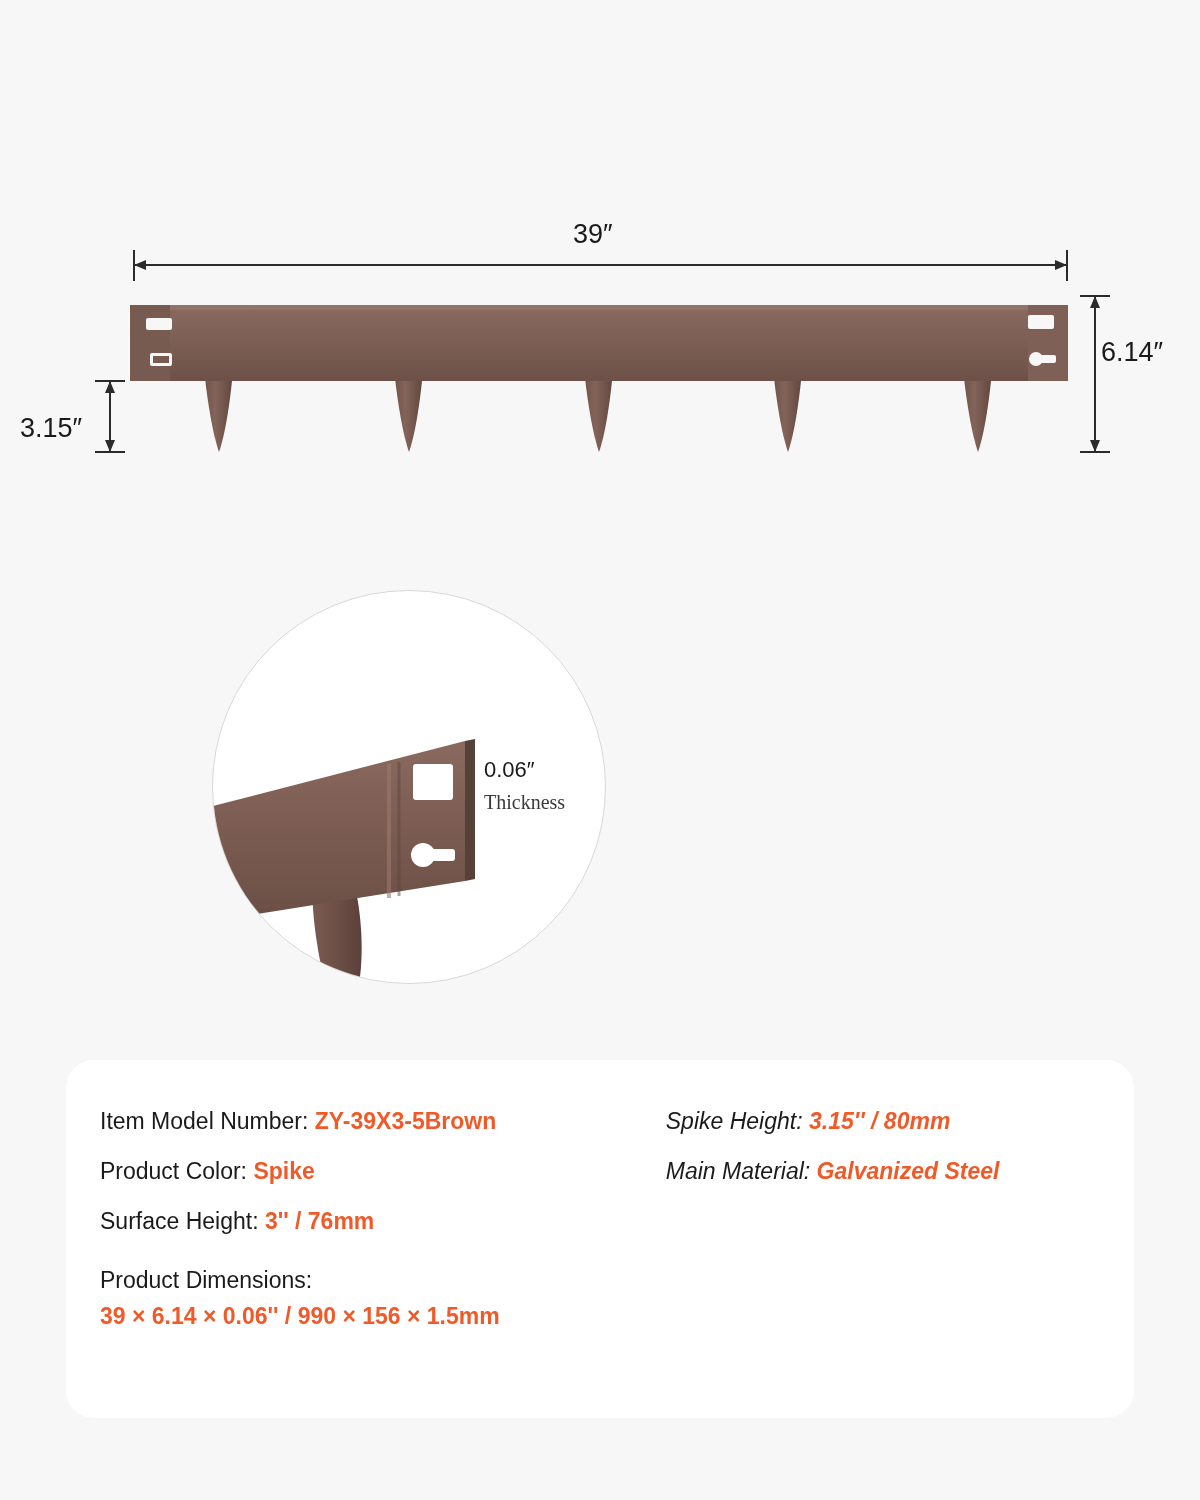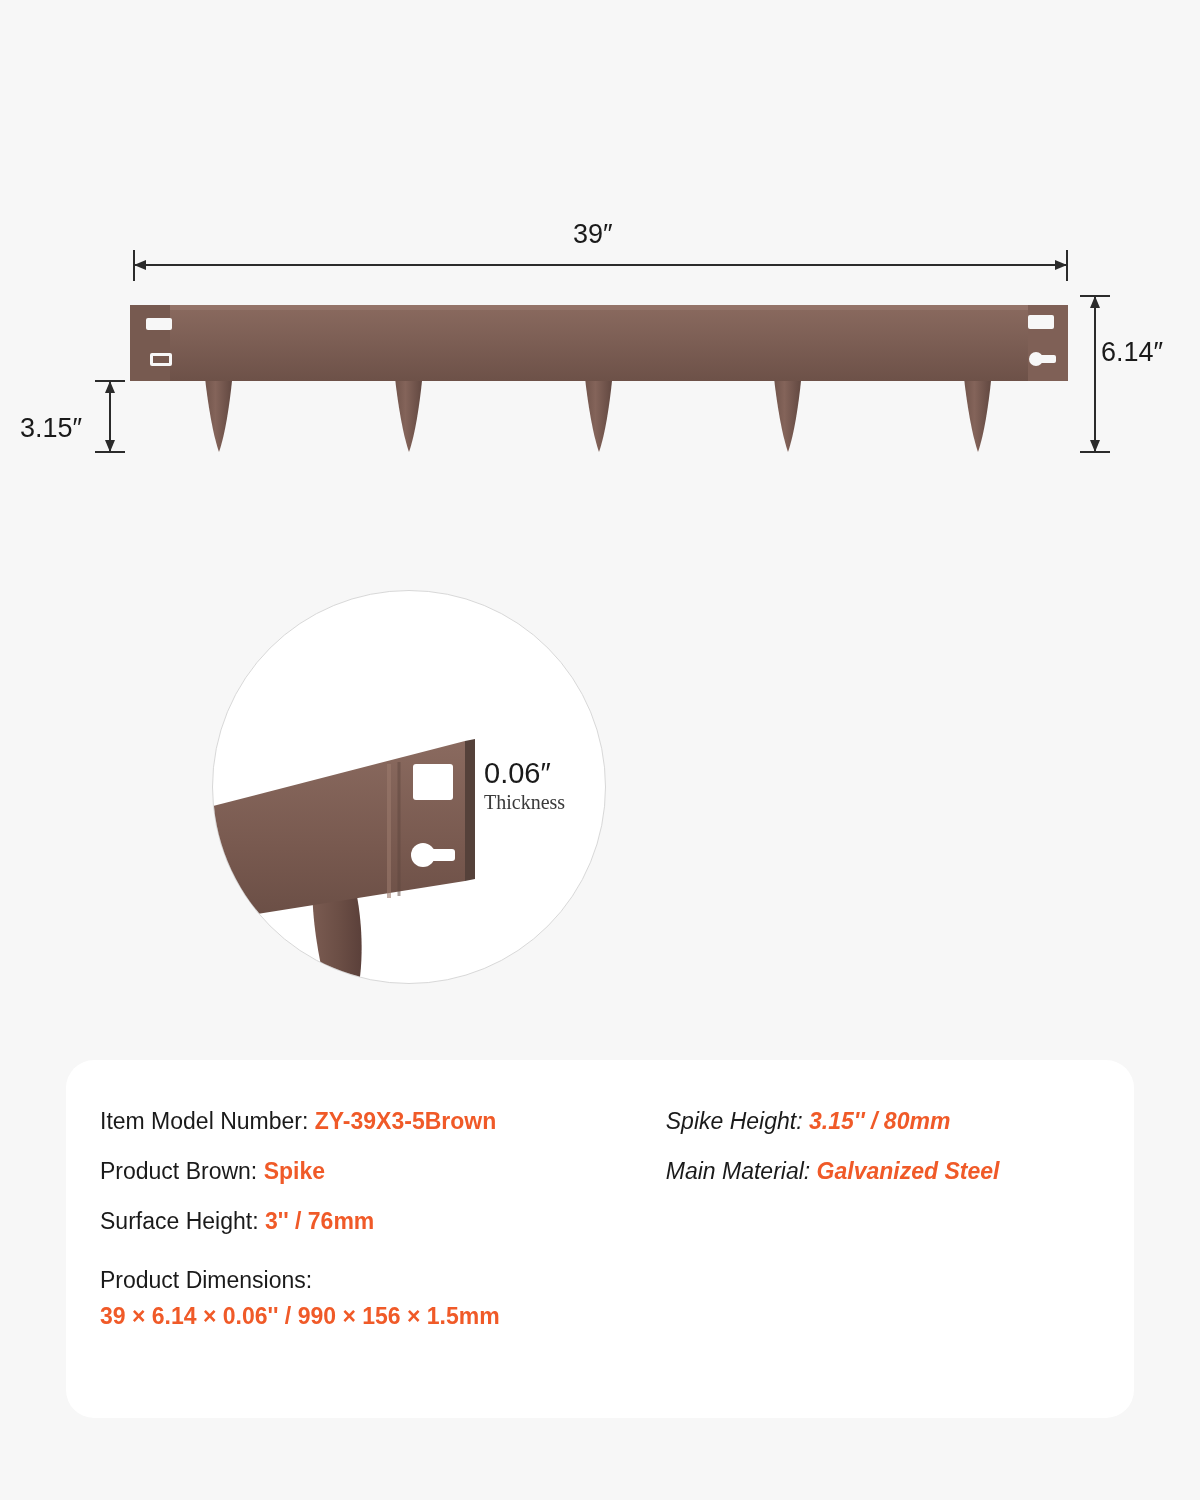--- a/index.html
+++ b/index.html
@@ -56,21 +56,21 @@
     border-radius: 50%;
     background: #ffffff;
     border: 1.5px solid #d8d8d8;
     overflow: hidden;
   }
 
   #thickness-label {
     position: absolute;
     left: 484px;
     top: 757px;
-    font-size: 29px;
+    font-size: 22px;
     color: #1a1a1a;
   }
   #thickness-sub {
     position: absolute;
     left: 484px;
     top: 791px;
     font-size: 20px;
     color: #3a3a3a;
     font-family: Liberation Serif, serif;
   }
@@ -228,21 +228,21 @@
 <div id="thickness-sub">Thickness</div>
 
 <div id="spec-card">
   <div class="spec-col left">
 
     <div class="spec-row">
       <span>Item Model Number: </span><span class="spec-val">ZY-39X3-5Brown</span>
     </div>
 
     <div class="spec-row">
-      <span>Product Brown: </span><span class="spec-val">Spike</span>
+      <span>Product Color: </span><span class="spec-val">Spike</span>
     </div>
 
 
     <div class="spec-row">
       <span>Surface Height: </span><span class="spec-val">3'' / 76mm</span>
     </div>
 
     <div class="spec-row stacked">
       <span>Product Dimensions:</span>
       <span class="spec-val">39 × 6.14 × 0.06'' / 990 × 156 × 1.5mm</span>

